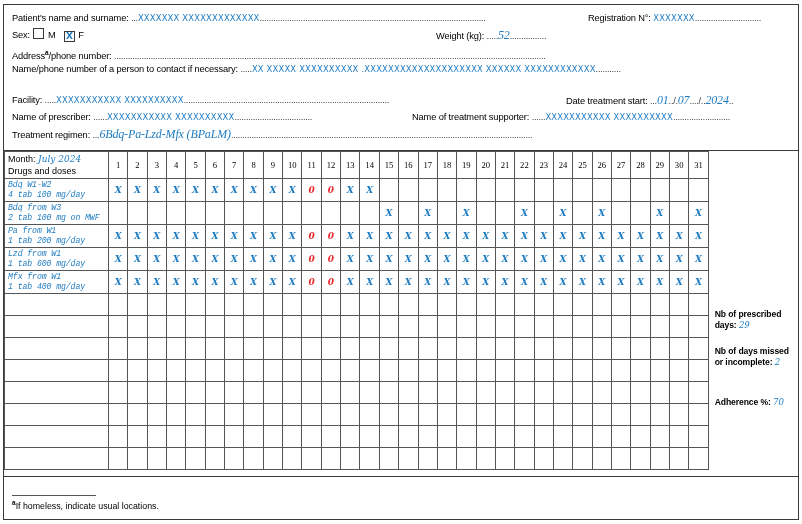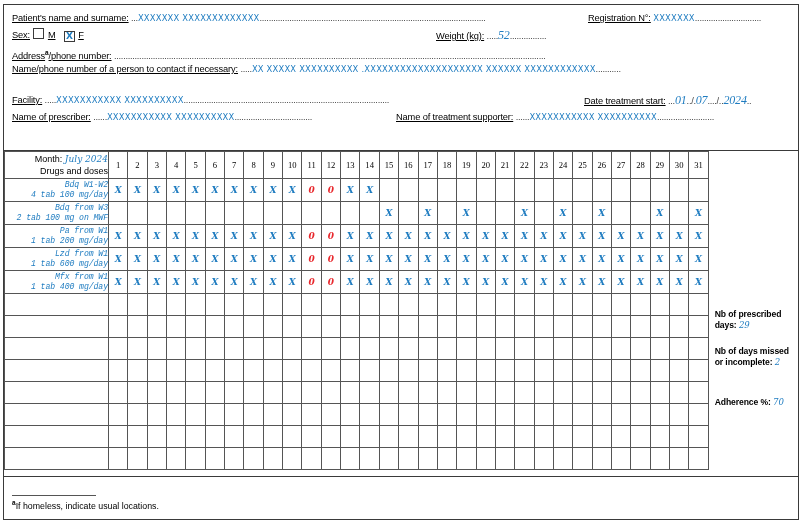--- a/index.html
+++ b/index.html
@@ -38,21 +38,21 @@
     border-bottom: 1px solid #3a3a3a;
   }
   .hrow {
     position: relative;
     height: 17px;
     line-height: 17px;
     white-space: nowrap;
     font-size: 9.3px;
     letter-spacing: -0.15px;
   }
-  .lbl { font-weight: normal; color: #000; text-decoration: underline; }
+  .lbl { font-weight: normal; color: #000; }
   .val {
     color: #1f7cc0;
     font-family: "DejaVu Sans", sans-serif;
     font-size: 8.4px;
     letter-spacing: 0.2px;
   }
   .hand {
     color: #1f7cc0;
     font-family: Liberation Serif, serif;
     font-style: italic;
@@ -95,21 +95,21 @@
   table.grid td, table.grid th {
     border: 0.7px solid #555;
     padding: 0;
     font-weight: normal;
     vertical-align: middle;
   }
   .c-drug {
     width: 104px;
     padding: 1px 0 1px 3px !important;
     vertical-align: middle;
-    text-align: right;
+    text-align: left;
   }
   .c-day {
     width: 19.35px;
     text-align: center;
   }
   .c-sum {
     width: 98px;
     border-top: 0 !important;
     border-bottom: 0 !important;
     border-right: 0 !important;
@@ -228,35 +228,39 @@
       <div class="hrow">
         <span class="lbl">Name/phone number of a person to contact if necessary:</span>
         <span class="dots">.....</span><span class="val">XX  XXXXX  XXXXXXXXXX  .XXXXXXXXXXXXXXXXXXXX  XXXXXX  XXXXXXXXXXXX</span><span class="dots">...........</span>
       </div>
 
       <div class="hrow" style="height:14px"></div>
 
       <div class="hrow">
         <span class="lbl">Facility:</span>
         <span class="dots">.....</span><span class="val">XXXXXXXXXXX  XXXXXXXXXX</span><span class="dots">..........................................................................................</span>
-        <span class="abs" style="left:572px">
+        <span class="abs" style="left:554px">
           <span class="lbl">Date treatment start:</span>
           <span class="dots">...</span><span class="hand">01</span><span class="dots">../.</span><span class="hand">07</span><span class="dots">..../..</span><span class="hand">2024</span><span class="dots">..</span>
         </span>
       </div>
 
       <div class="hrow">
         <span class="lbl">Name of prescriber:</span>
         <span class="dots">......</span><span class="val">XXXXXXXXXXX  XXXXXXXXXX</span><span class="dots">..................................</span>
-        <span class="abs" style="left:384px">
+        <span class="abs" style="left:400px">
           <span class="lbl">Name of treatment supporter:</span>
           <span class="dots">......</span><span class="val">XXXXXXXXXXX  XXXXXXXXXX</span><span class="dots">.........................</span>
         </span>
       </div>
 
+      <div class="hrow">
+        <span class="lbl">Treatment regimen:</span>
+        <span class="dots">...</span><span class="hand">6Bdq-Pa-Lzd-Mfx (BPaLM)</span><span class="dots">....................................................................................................................................</span>
+      </div>
 
     </div>
 
     <div class="tablewrap">
       <table class="grid">
         <tbody id="grid-body">
             <tr class="hdr">
               <td class="c-drug hdr-month"><span>Month:</span> <span style="color:#1f7cc0;font-family:'DejaVu Serif',serif;font-style:italic;font-weight:normal">July 2024</span><span class="m2">Drugs and doses</span></td>
               <td class="c-day daynum">1</td>
               <td class="c-day daynum">2</td>

